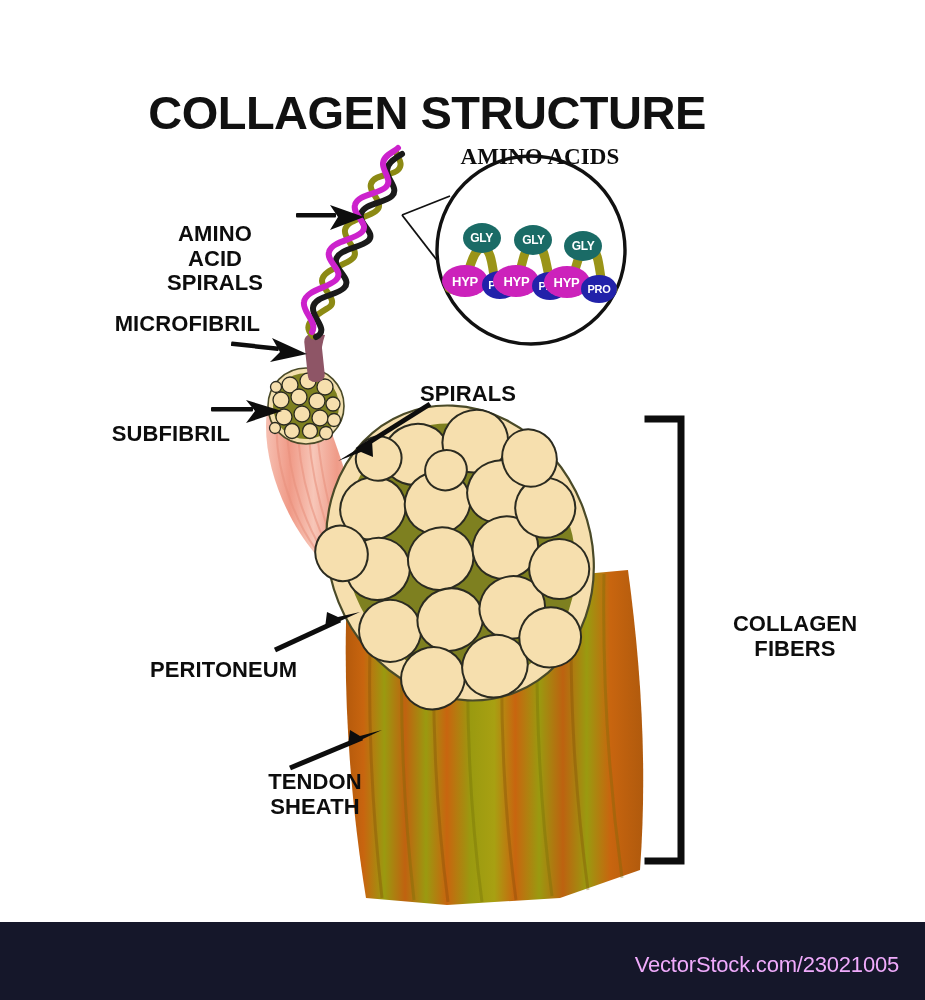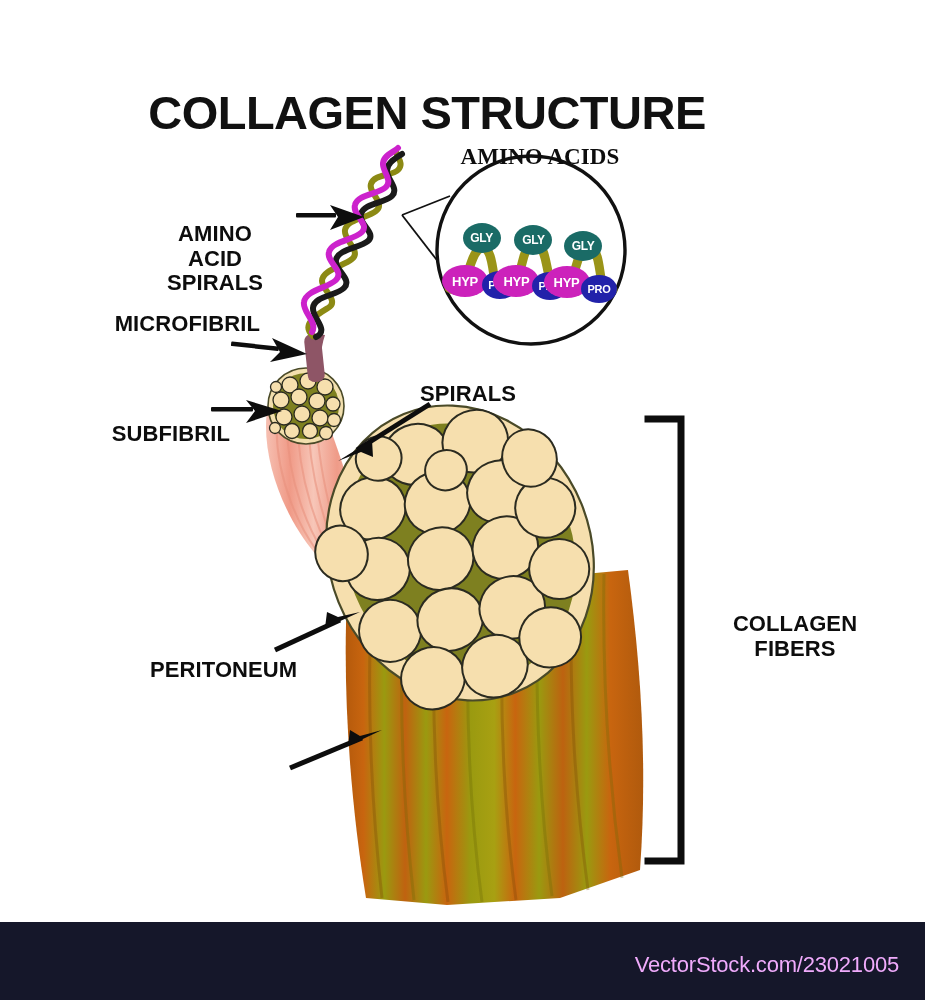--- a/index.html
+++ b/index.html
@@ -255,20 +255,22 @@
 SPIRALS</div>
 
   <div class="lbl" id="lbl-microfibril">MICROFIBRIL</div>
 
   <div class="lbl" id="lbl-subfibril">SUBFIBRIL</div>
 
   <div class="lbl" id="lbl-fibril">SPIRALS</div>
 
   <div class="lbl" id="lbl-peritoneum">PERITONEUM</div>
 
+  <div class="lbl" id="lbl-tendon">TENDON
+SHEATH</div>
 
   <div class="lbl" id="lbl-collagen">COLLAGEN
 FIBERS</div>
 
   <div id="badge-layer" style="position:absolute;left:0;top:0;width:925px;height:925px;pointer-events:none;">
       <div style="position: absolute; left: 442px; top: 265px; width: 46px; height: 32px; border-radius: 50%; background: rgb(204, 34, 187); color: rgb(255, 255, 255); display: flex; align-items: center; justify-content: center; font-family: &quot;Liberation Sans&quot;, sans-serif; font-weight: bold; font-size: 13px; letter-spacing: -0.3px;">HYP</div>
       <div style="position: absolute; left: 462.529px; top: 223px; width: 38px; height: 30px; border-radius: 50%; background: rgb(26, 107, 102); color: rgb(255, 255, 255); display: flex; align-items: center; justify-content: center; font-family: &quot;Liberation Sans&quot;, sans-serif; font-weight: bold; font-size: 12px; letter-spacing: -0.3px;">GLY</div>
       <div style="position: absolute; left: 481.828px; top: 271px; width: 36px; height: 28px; border-radius: 50%; background: rgb(34, 34, 170); color: rgb(255, 255, 255); display: flex; align-items: center; justify-content: center; font-family: &quot;Liberation Sans&quot;, sans-serif; font-weight: bold; font-size: 11px; letter-spacing: -0.3px;">PRO</div>
       <div style="position: absolute; left: 493.357px; top: 265px; width: 46px; height: 32px; border-radius: 50%; background: rgb(204, 34, 187); color: rgb(255, 255, 255); display: flex; align-items: center; justify-content: center; font-family: &quot;Liberation Sans&quot;, sans-serif; font-weight: bold; font-size: 13px; letter-spacing: -0.3px;">HYP</div>
       <div style="position: absolute; left: 514.476px; top: 225px; width: 38px; height: 30px; border-radius: 50%; background: rgb(26, 107, 102); color: rgb(255, 255, 255); display: flex; align-items: center; justify-content: center; font-family: &quot;Liberation Sans&quot;, sans-serif; font-weight: bold; font-size: 12px; letter-spacing: -0.3px;">GLY</div>

